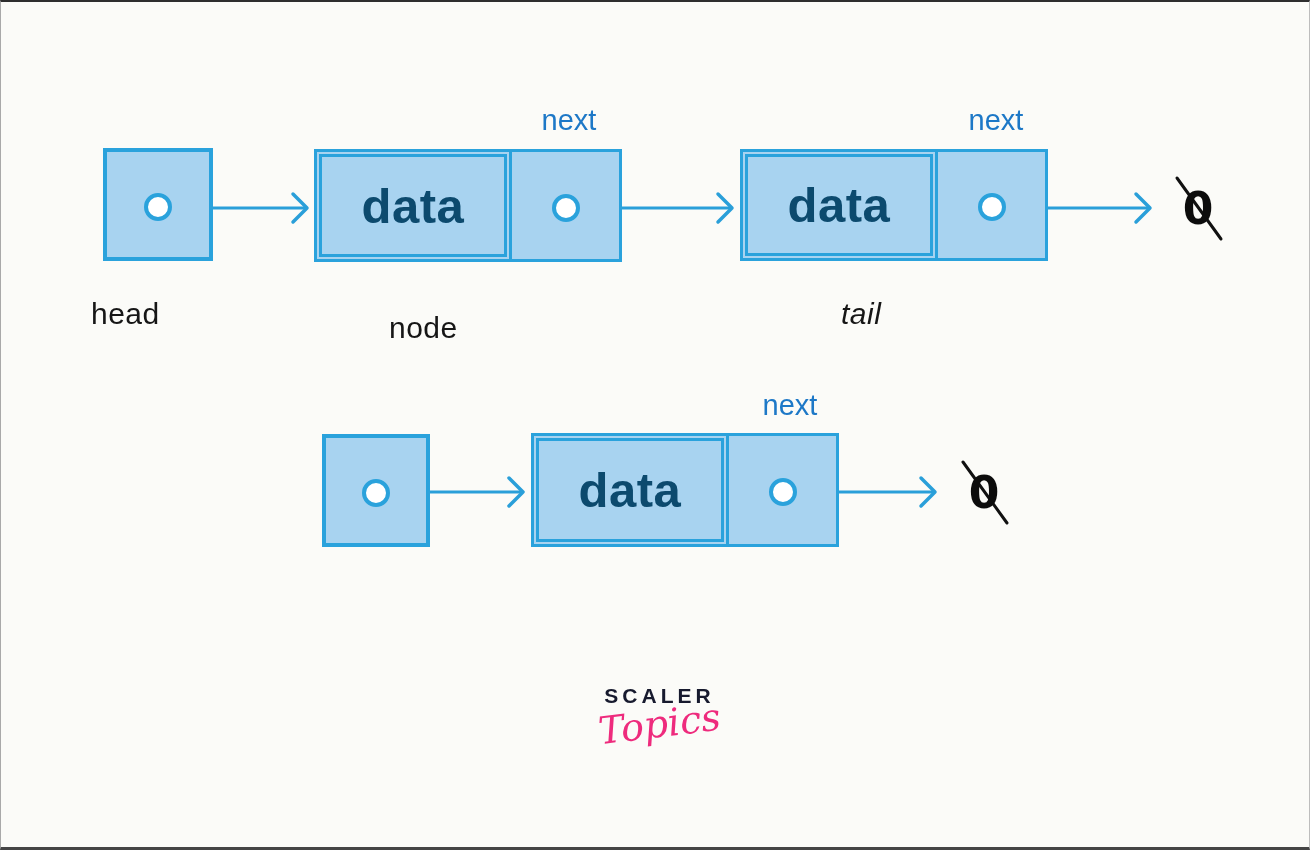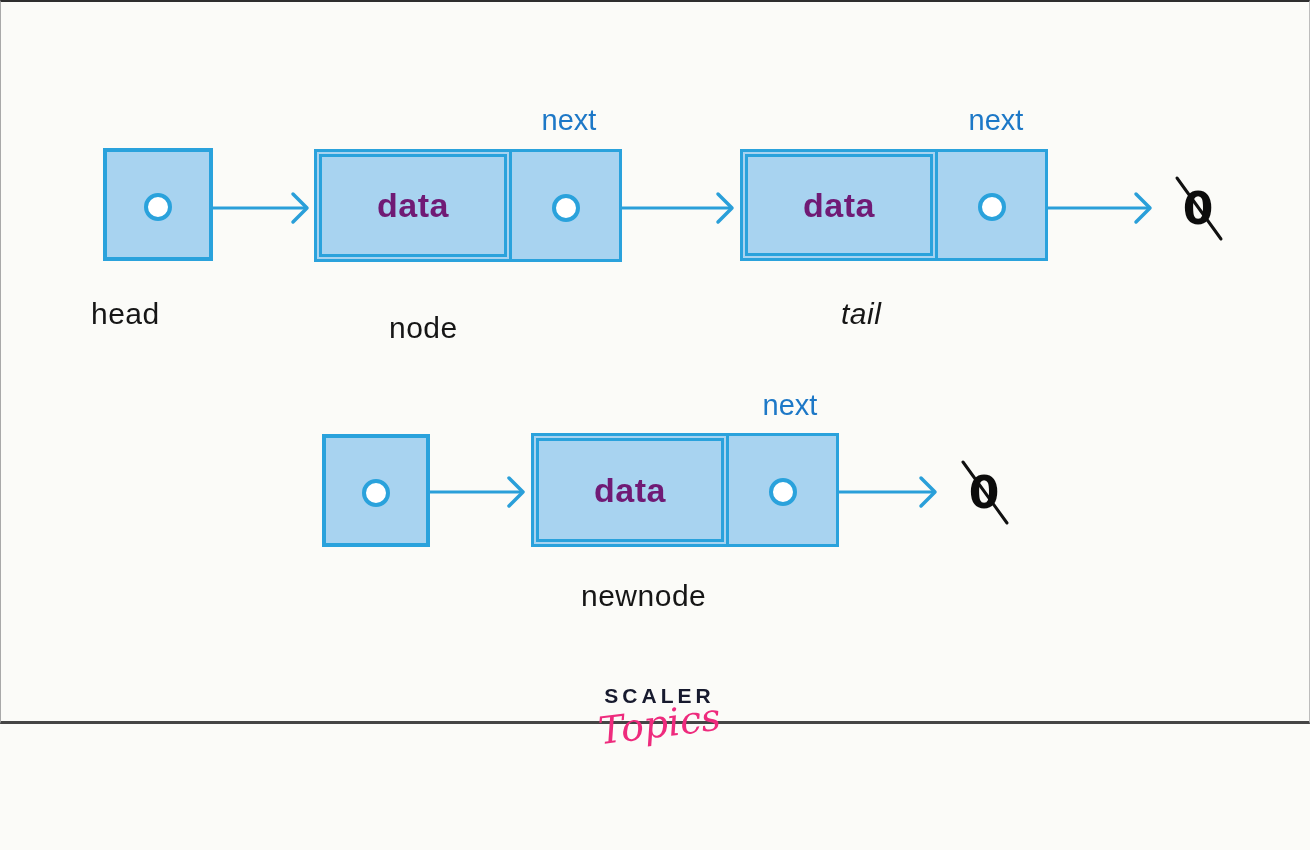--- a/index.html
+++ b/index.html
@@ -2,21 +2,21 @@
 <html style="--page-bg: #fbfbf8; --box-fill: #a8d3f0; --box-border: #2aa2dc; --arrow: #2a9fd9; --next-label: #1d78c7; --label-text: #161616; --null-color: #0c0c0c; --logo-dark: #171a2e; --logo-pink: #ee2b7d;"><head>
 <meta charset="utf-8">
 <style>
   html,body{margin:0;padding:0;}
   body{
     width:1310px;height:850px;overflow:hidden;
     font-family:"Liberation Sans", sans-serif;
     background:var(--page-bg,#fbfbf8);
   }
   .page{
-    position:relative;width:1310px;height:724px;box-sizing:border-box;
+    position:relative;width:1310px;height:850px;box-sizing:border-box;
     background:var(--page-bg,#fbfbf8);
     border-top:2px solid #2e2e2e;
     border-bottom:3px solid #454545;
     border-left:1px solid #a9a9a9;
     border-right:1px solid #bdbdbd;
   }
   .overlay{position:absolute;left:0;top:0;width:1310px;height:850px;pointer-events:none;}
 
   
   .sq{
@@ -30,21 +30,21 @@
     background:var(--box-fill,#a8d3f0);
     border:3px solid var(--box-border,#2aa2dc);
   }
   .datacell{
     box-sizing:border-box;width:188px;margin:2px;
     border:3px solid var(--box-border,#2aa2dc);
     background:var(--box-fill,#a8d3f0);
     display:flex;align-items:center;justify-content:center;
   }
   .datatext{
-    font-weight:bold;font-size:34px;color:#701a75;letter-spacing:0.5px;
+    font-weight:bold;font-size:49px;color:#0c4a6e;letter-spacing:0.5px;
   }
   .nextcell{
     box-sizing:border-box;flex:1;position:relative;
     border-left:3px solid var(--box-border,#2aa2dc);
   }
   .circle{
     position:absolute;width:20px;height:20px;border-radius:50%;
     background:#ffffff;border:4px solid var(--box-border,#2aa2dc);
     left:50%;top:52%;transform:translate(-50%,-50%);
   }
@@ -150,20 +150,19 @@
     <div class="datacell">
       <span class="datatext">data</span>
     </div>
     <div class="nextcell">
       <div class="circle"></div>
     </div>
   </div>
 
   <div class="nullzero" style="left:953px;top:465px;">0</div>
 
-  <div class="lbl" style="left:580px;top:577px;width:160px;">newnode</div>
 
   <div class="logo">
     <div class="logo-brand">SCALER</div>
     <div class="logo-sub">Topics</div>
   </div>
 
 </div>
 
 </body></html>

